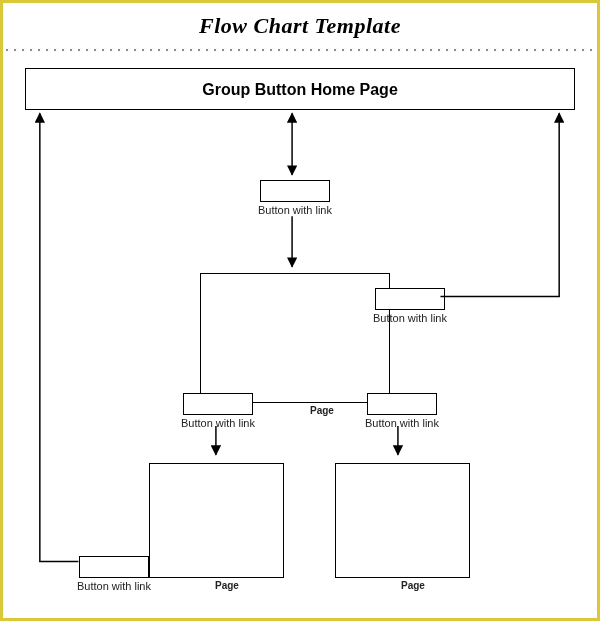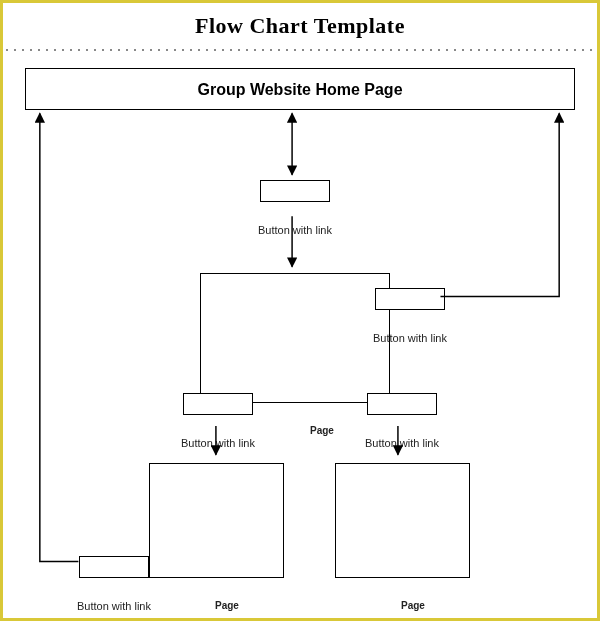--- a/index.html
+++ b/index.html
@@ -15,20 +15,21 @@
     border: 3px solid #d9c838;
     position: relative;
     background: #fff;
   }
   .title {
     text-align: center;
     font-weight: bold;
     font-size: 22px;
     padding: 10px 0 8px 0;
     letter-spacing: 0.5px;
+    font-style: italic;
   }
   .dotline {
     width: 100%;
     height: 6px;
     background-image: radial-gradient(circle, #888 1.5px, transparent 1.5px);
     background-size: 8px 6px;
     background-repeat: repeat-x;
     background-position: 0 0;
   }
   .canvas {
@@ -42,21 +43,20 @@
     position: absolute;
     border: 1.5px solid #000;
     background: #fff;
   }
   .label {
     position: absolute;
     font-size: 11px;
     font-family: Verdana, Arial, sans-serif;
     color: #222;
     white-space: nowrap;
-    margin-top: 20px;
   }
   .label.bold {
     font-weight: bold;
     font-size: 10px;
   }
   .header-box {
     left: 10px;
     right: 10px;
     top: 10px;
     height: 42px;
@@ -77,21 +77,21 @@
 </style>
 </head>
 <body>
 
 <div class="outer-frame">
   <div class="title">Flow Chart Template</div>
   <div class="dotline"></div>
 
   <div class="canvas">
 
-    <div class="box header-box">Group Website Home Page</div>
+    <div class="box header-box">Group Button Home Page</div>
 
     <div class="box" style="left:245px; top:122px; width:70px; height:22px;"></div>
     <div class="label" style="left:243px; top:146px;">Button with link</div>
 
     <div class="box" style="left:185px; top:215px; width:190px; height:130px;"></div>
     <div class="label bold" style="left:295px; top:347px;">Page</div>
 
     <div class="box" style="left:360px; top:230px; width:70px; height:22px;"></div>
     <div class="label" style="left:358px; top:254px;">Button with link</div>
 

